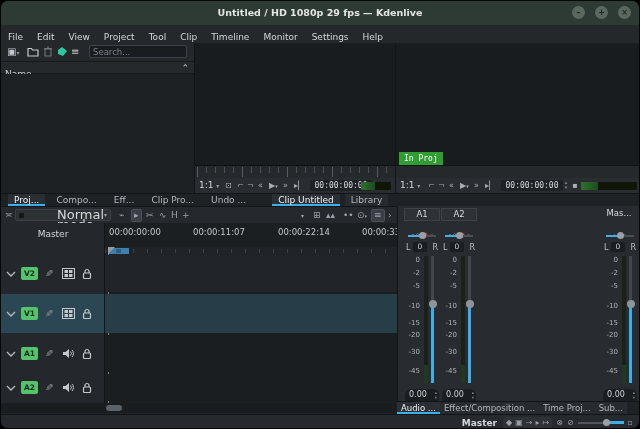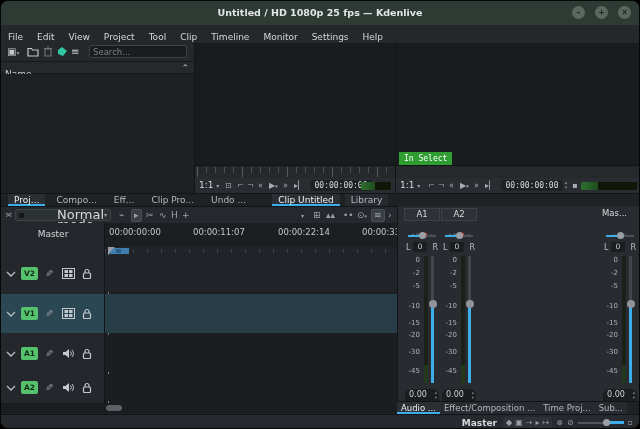--- a/index.html
+++ b/index.html
@@ -130,21 +130,21 @@
   .zslider .fill{position:absolute;left:60%;top:2.5px;width:40%;height:3px;background:#3daee9;}
   .zslider .knb{position:absolute;left:56%;top:0.5px;width:7px;height:7px;border-radius:50%;background:#9aa0a6;}
   svg{display:block;}
 </style>
 </head>
 <body>
 
 <div class="window">
 
   <div class="titlebar">
-    <div class="title">Untitled / HD 1080p 25 fps — Kdenlive</div>
+    <div class="title">Untitled / HD 1080p 29 fps — Kdenlive</div>
     <div class="winctl" style="right:54px;"><span>–</span></div>
     <div class="winctl" style="right:31px;"><span>+</span></div>
     <div class="winctl" style="right:8px;"><span>×</span></div>
   </div>
 
   <div class="menubar">
     <span class="menuitem">File</span><span class="menuitem">Edit</span><span class="menuitem">View</span><span class="menuitem">Project</span><span class="menuitem">Tool</span><span class="menuitem">Clip</span><span class="menuitem">Timeline</span><span class="menuitem">Monitor</span><span class="menuitem">Settings</span><span class="menuitem">Help</span>
   </div>
 
   <div class="bin">
@@ -201,21 +201,21 @@
       <div class="spin" style="left:177px;">▴<br>▾</div>
       <span class="mic" style="left:186px;">▪</span>
       <div class="meter">
           <i></i>
         </div>
     </div>
   </div>
 
   <div class="monitor" style="left:395px;width:245px;">
     <div class="mon-video"></div>
-    <div class="inpoint">In Select</div>
+    <div class="inpoint">In Proj</div>
     <div class="mon-ruler">
         <div class="zonetri"></div>
       </div>
     <div class="mon-toolbar">
       <span class="mzoom"><span>1:1</span> <span style="font-size:6px;color:#9aa0a5;">▾</span></span>
       <span class="mic" style="left:32px;">⌐</span>
       <span class="mic" style="left:42px;">¬</span>
       <span class="mic" style="left:53px;">«</span>
       <span class="mic" style="left:64px;">▶<span style="font-size:5px;">▾</span></span>
       <span class="mic" style="left:78px;">»</span>
@@ -460,21 +460,21 @@
           </div>
         <div class="vknob"></div>
       </div>
       <div class="gain">
         <span class="gv">0.00</span>
         <span class="gs">▴<br>▾</span>
       </div>
     </div>
 
     <div class="strip" style="left:204px;">
-      <div class="shead" style="border:none;background:transparent;text-align:left;padding-right:2px;">Mas...</div>
+      <div class="shead" style="border:none;background:transparent;text-align:center;padding-right:2px;">Mas...</div>
       <div class="sicons">
         <span>›</span><span>◂</span><span>⌁</span>
       </div>
       <div class="pan">
           <span class="panknob"></span>
         </div>
       <div class="lor">
         <span class="L">L</span>
         <span class="panbox">0</span>
         <span class="R">R</span>

